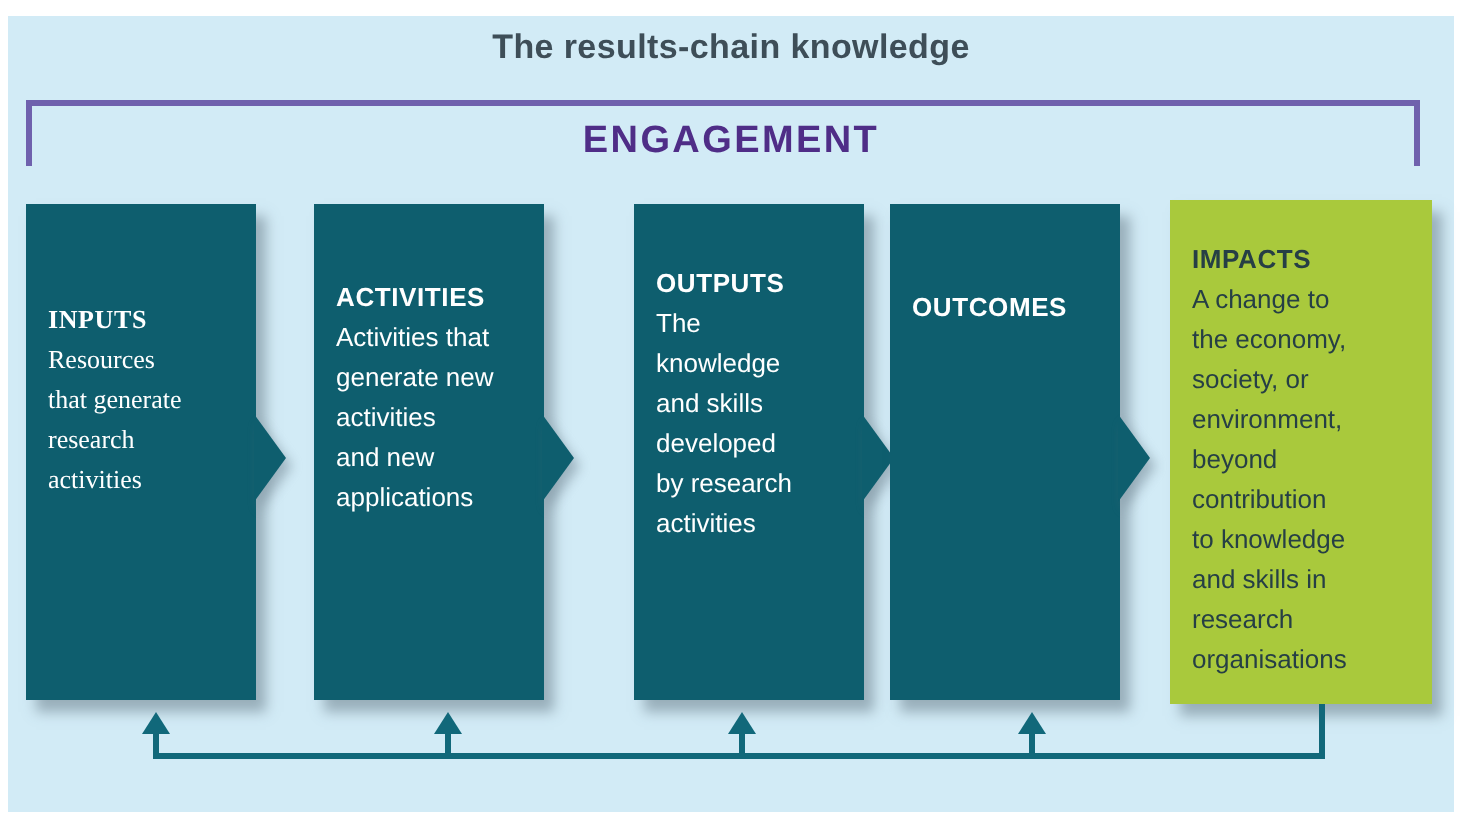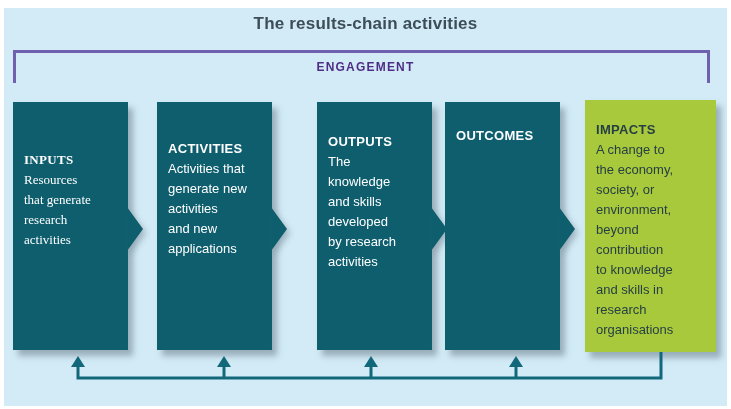--- a/index.html
+++ b/index.html
@@ -19,56 +19,56 @@
   }
   .bracket{
     position:absolute;left:13px;top:50px;width:697px;height:33px;
     border-top:3px solid var(--bracket_purple,#6f61ad);
     border-left:3px solid var(--bracket_purple,#6f61ad);
     border-right:3px solid var(--bracket_purple,#6f61ad);
     box-sizing:border-box;
   }
   .engagement-label{
     position:absolute;left:0;top:60px;width:731px;text-align:center;
-    font-size:12px;font-weight:bold;letter-spacing:1.2px;
+    font-size:19px;font-weight:bold;letter-spacing:1.2px;
     color:var(--engagement_purple,#4f2d87);
   }
   .stage-box{
     position:absolute;top:102px;height:248px;box-sizing:border-box;
     background:var(--stage_teal,#0e5e6e);color:#ffffff;
     box-shadow:5px 6px 6px rgba(96,116,128,.5);
     padding:0 9px 0 11px;
   }
   .stage-heading{font-size:13px;font-weight:bold;letter-spacing:.3px;line-height:20px;}
   .stage-desc{font-size:13px;line-height:20px;white-space:pre-line;}
   #box-inputs{left:13px;width:115px;padding-top:48px;font-family:Liberation Serif, serif;}
   #box-activities{left:157px;width:115px;padding-top:37px;}
   #box-outputs{left:317px;width:115px;padding-top:30px;}
-  #box-outcomes{left:445px;width:115px;padding-top:24px;}
+  #box-outcomes{left:445px;width:115px;padding-top:42px;}
   #box-impacts{
     left:585px;width:131px;top:100px;height:252px;padding-top:20px;
     background:var(--impacts_green,#a9c93c);
     color:var(--impacts_text,#263f45);
   }
   .chevron{
     position:absolute;right:-16px;top:105px;width:17px;height:44px;
     filter:drop-shadow(3px 4px 3px rgba(96,116,128,.45));
   }
   .chevron polygon{fill:var(--stage_teal,#0e5e6e);}
   .feedback{position:absolute;left:0;top:0;pointer-events:none;}
   .feedback path{stroke:var(--feedback_teal,#11687a);stroke-width:3;fill:none;}
   .feedback polygon{fill:var(--feedback_teal,#11687a);}
 </style>
 </head>
 <body>
 
 <div class="canvas">
   <div class="panel"></div>
 
-  <div class="diagram-title">The results-chain activities</div>
+  <div class="diagram-title">The results-chain knowledge</div>
 
   <div class="bracket"></div>
   <div class="engagement-label">ENGAGEMENT</div>
 
   <div class="stage-box" id="box-inputs">
     <div class="stage-heading">INPUTS</div>
     <div class="stage-desc">Resources
 that generate
 research
 activities</div>

